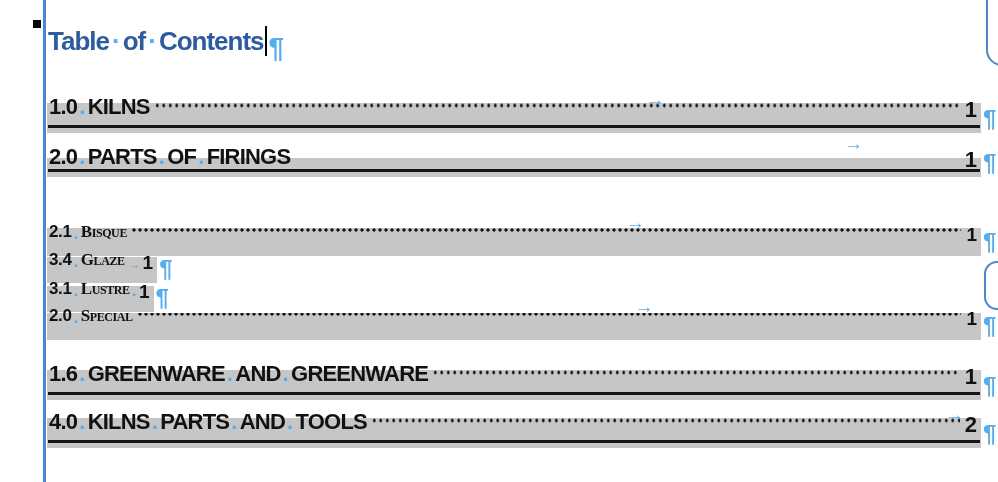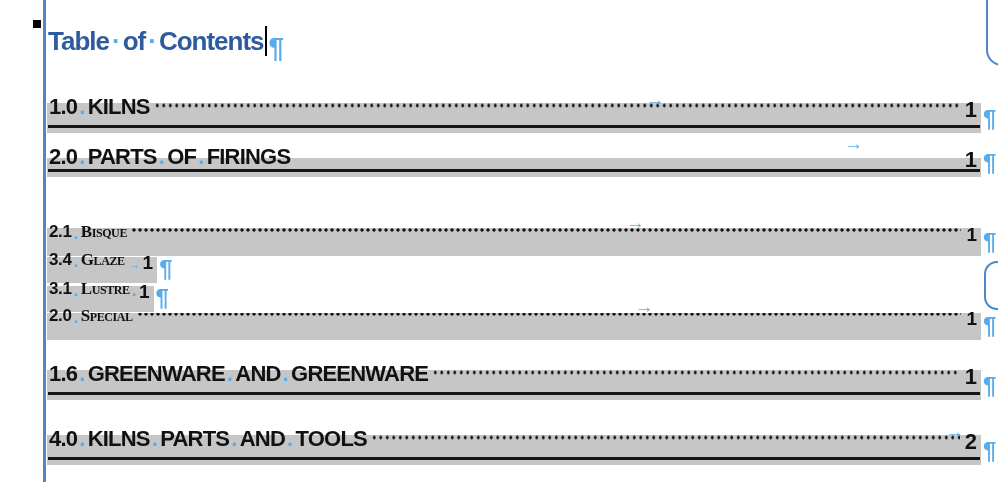--- a/index.html
+++ b/index.html
@@ -110,21 +110,21 @@
 
 <div class="row main" style="top:370px;height:30px">
   <div class="band full main">
     <span class="main-lbl"><span>1.6</span><span class="sd">·</span><span>GREENWARE</span><span class="sd">·</span><span>AND</span><span class="sd">·</span><span>GREENWARE</span></span>
     <span class="leader"></span>
     <span class="page">1</span>
   </div>
   <span class="pilcrow">¶</span>
 </div>
 
-<div class="row main" style="top:435px;height:30px">
+<div class="row main" style="top:418px;height:30px">
   <div class="band full main">
     <span class="main-lbl"><span>4.0</span><span class="sd">·</span><span>KILNS</span><span class="sd">·</span><span>PARTS</span><span class="sd">·</span><span>AND</span><span class="sd">·</span><span>TOOLS</span></span>
     <span class="leader"><span class="arrow" style="left:574px">→</span></span>
     <span class="page">2</span>
   </div>
   <span class="pilcrow">¶</span>
 </div>
 
 <div class="balloon top"></div>
 <div class="balloon mid"></div>

